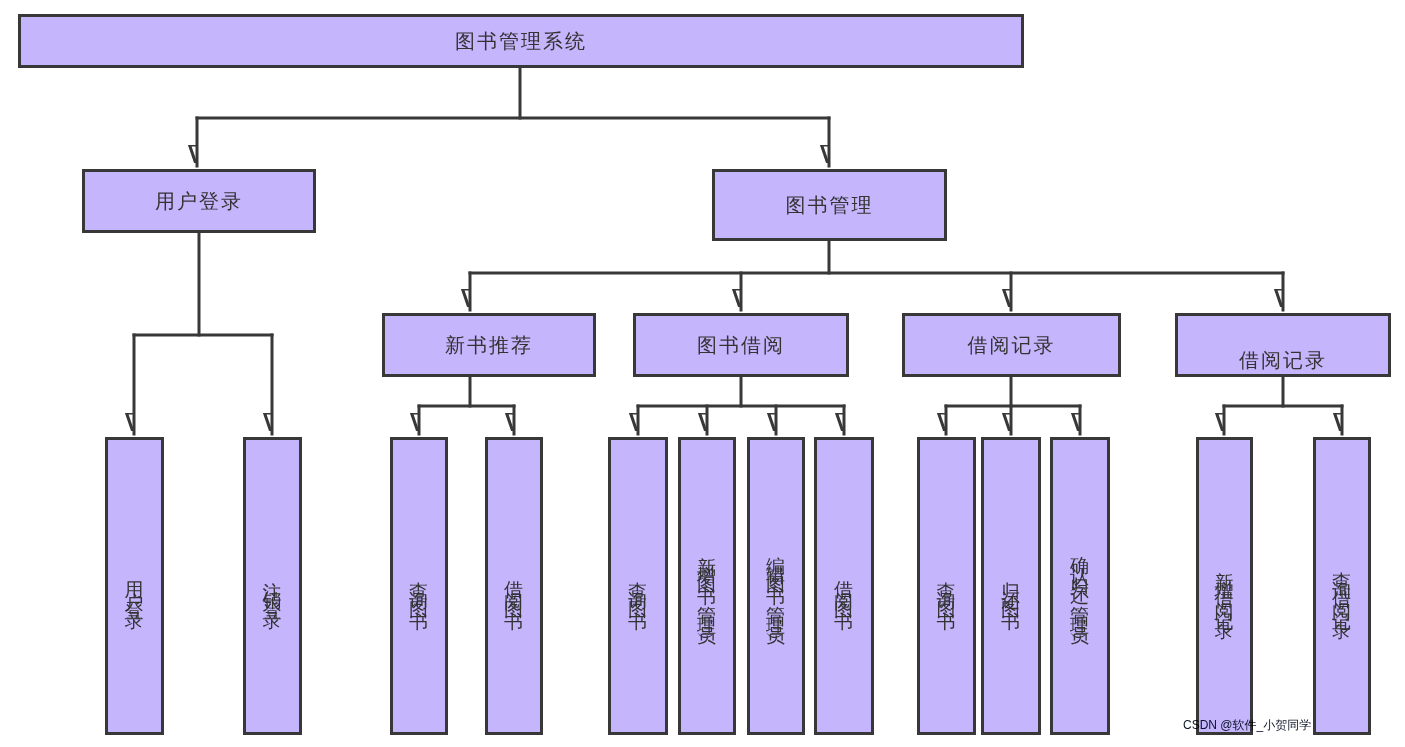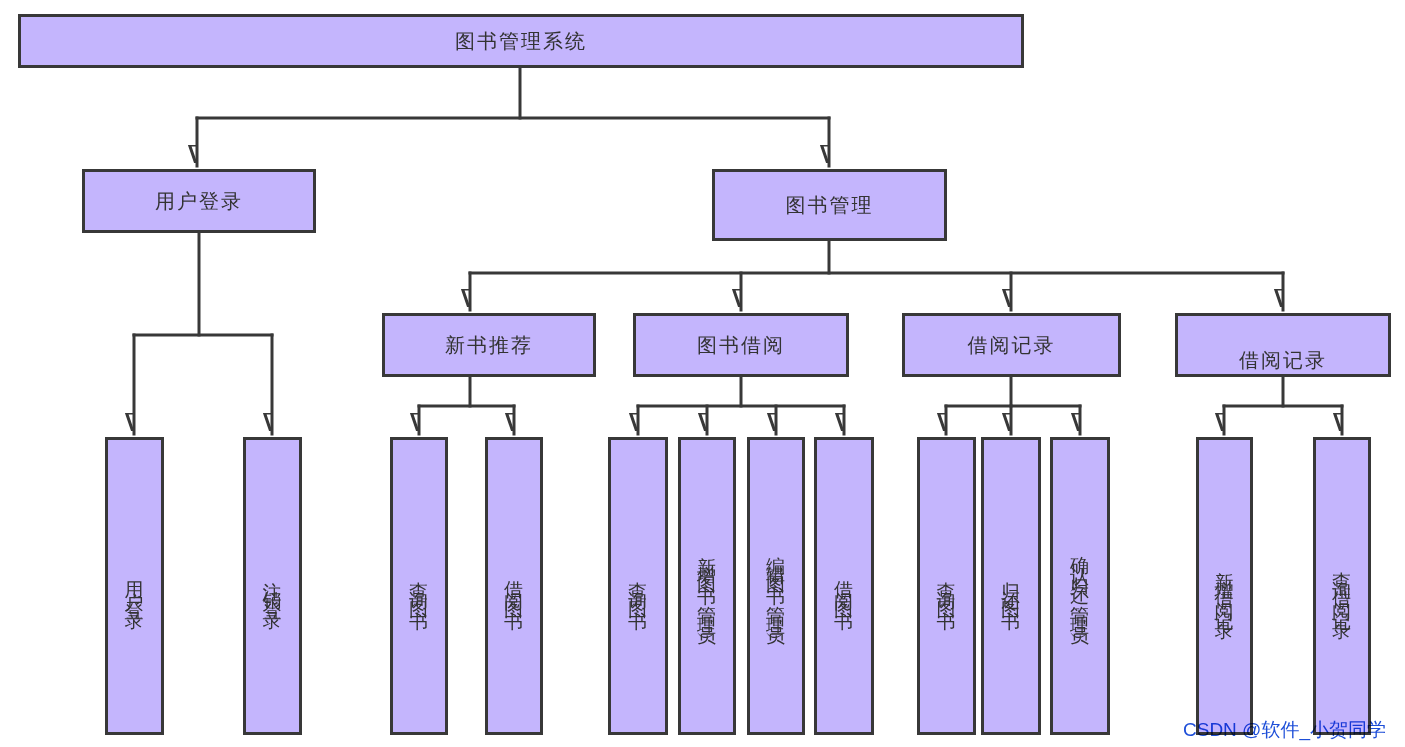--- a/index.html
+++ b/index.html
@@ -36,22 +36,22 @@
     font-size: 19px;
     letter-spacing: 10px;
     line-height: 1;
     color: #333333;
     white-space: nowrap;
   }
   .watermark {
     position: absolute;
     left: 1183px;
     top: 717px;
-    font-size: 19px;
-    color: #1d4ed8;
+    font-size: 12px;
+    color: #0f172a;
     white-space: nowrap;
     z-index: 3;
     mix-blend-mode: multiply;
   }
 </style>
 </head>
 <body>
 
 <div id="canvas">
 

